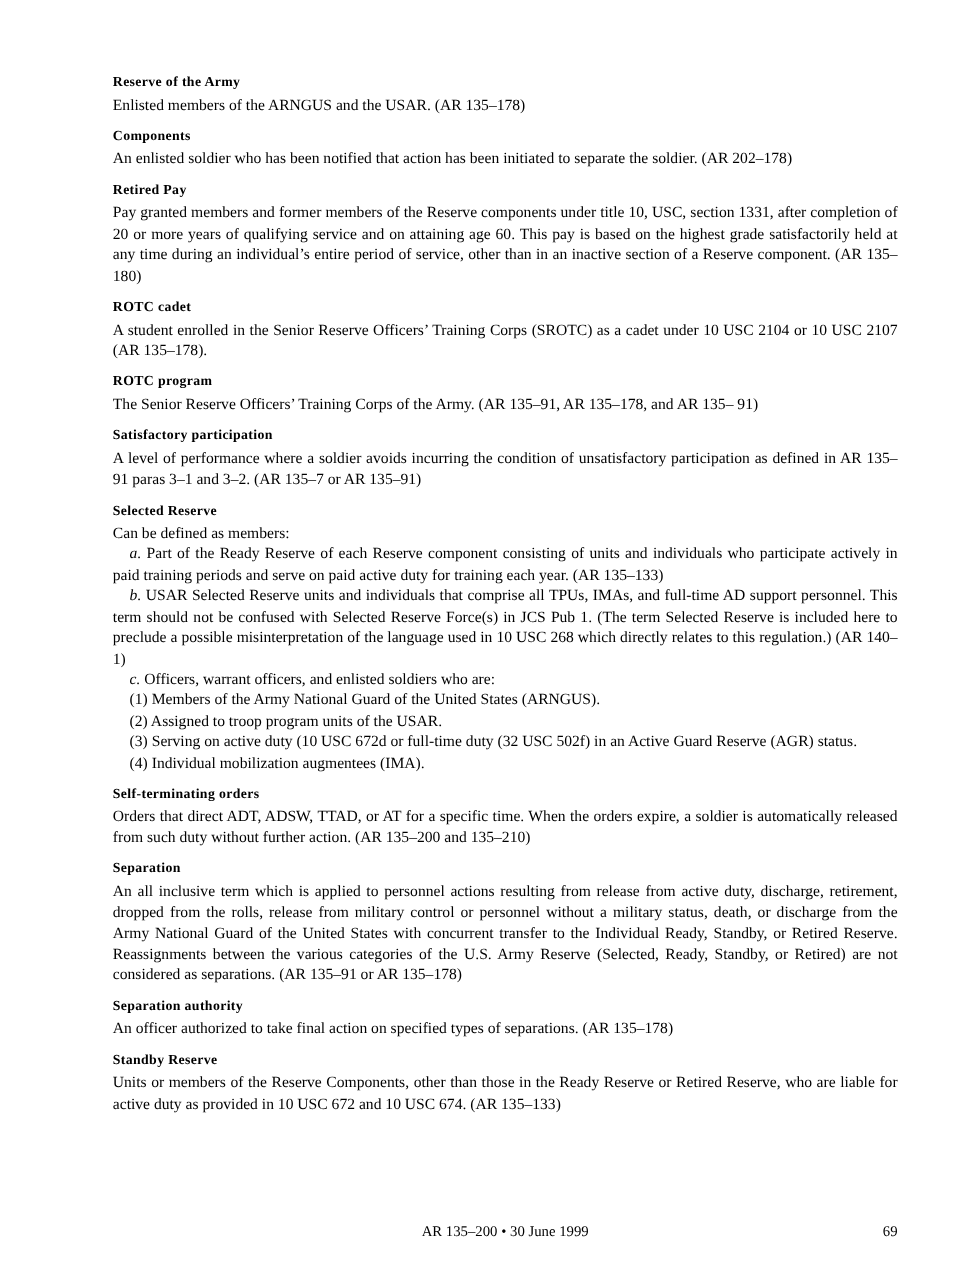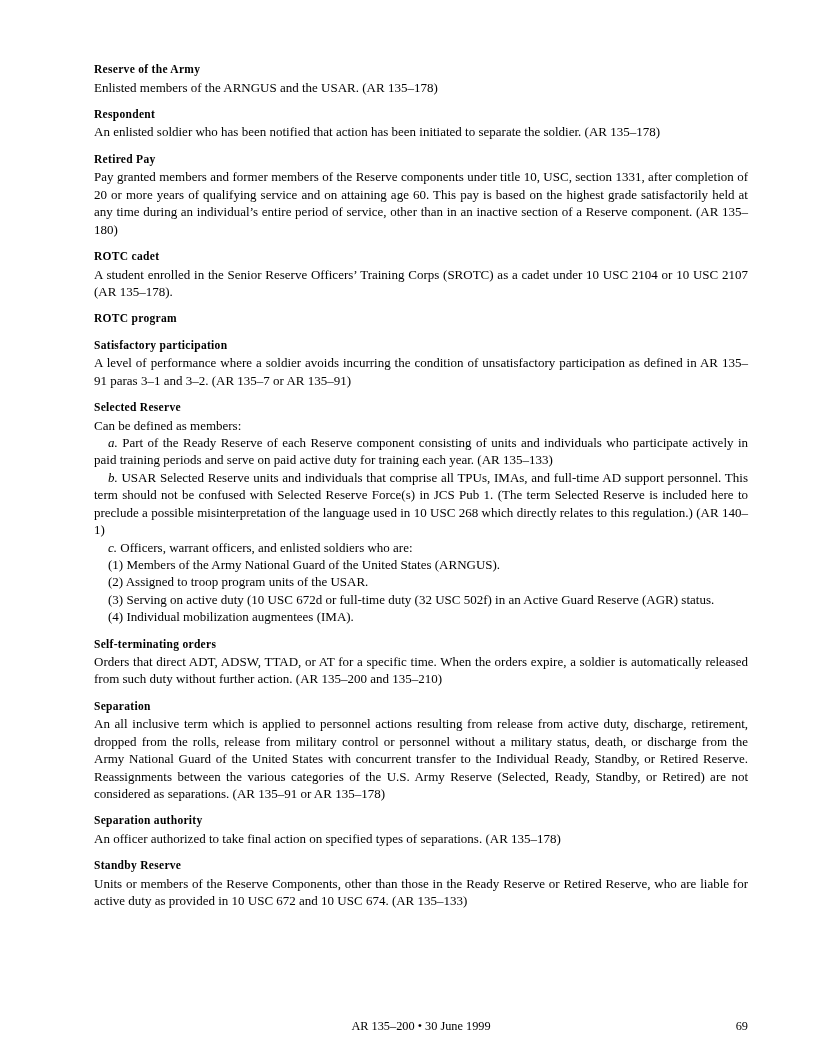--- a/index.html
+++ b/index.html
@@ -69,36 +69,37 @@
 
 <div class="page">
   <div class="content">
 
     <div>
       <div class="term">Reserve of the Army</div>
       <p class="body">Enlisted members of the ARNGUS and the USAR. (AR 135–178)</p>
     </div>
 
     <div>
-      <div class="term term-spaced">Respondent</div>
-      <p class="body">An enlisted soldier who has been notified that action has been initiated to separate the soldier. (AR 135–178)</p>
+      <div class="term term-spaced">Components</div>
+      <p class="body">An enlisted soldier who has been notified that action has been initiated to separate the soldier. (AR 202–178)</p>
     </div>
 
     <div>
       <div class="term term-spaced">Retired Pay</div>
       <p class="body">Pay granted members and former members of the Reserve components under title 10, USC, section 1331, after completion of 20 or more years of qualifying service and on attaining age 60. This pay is based on the highest grade satisfactorily held at any time during an individual’s entire period of service, other than in an inactive section of a Reserve component. (AR 135–180)</p>
     </div>
 
     <div>
       <div class="term term-spaced">ROTC cadet</div>
       <p class="body">A student enrolled in the Senior Reserve Officers’ Training Corps (SROTC) as a cadet under 10 USC 2104 or 10 USC 2107 (AR 135–178).</p>
     </div>
 
     <div>
       <div class="term term-spaced">ROTC program</div>
+      <p class="body">The Senior Reserve Officers’ Training Corps of the Army. (AR 135–91, AR 135–178, and AR 135– 91)</p>
     </div>
 
     <div>
       <div class="term term-spaced">Satisfactory participation</div>
       <p class="body">A level of performance where a soldier avoids incurring the condition of unsatisfactory participation as defined in AR 135–91 paras 3–1 and 3–2. (AR 135–7 or AR 135–91)</p>
     </div>
 
     <div>
       <div class="term term-spaced">Selected Reserve</div>
       <p class="body">Can be defined as members:</p>

